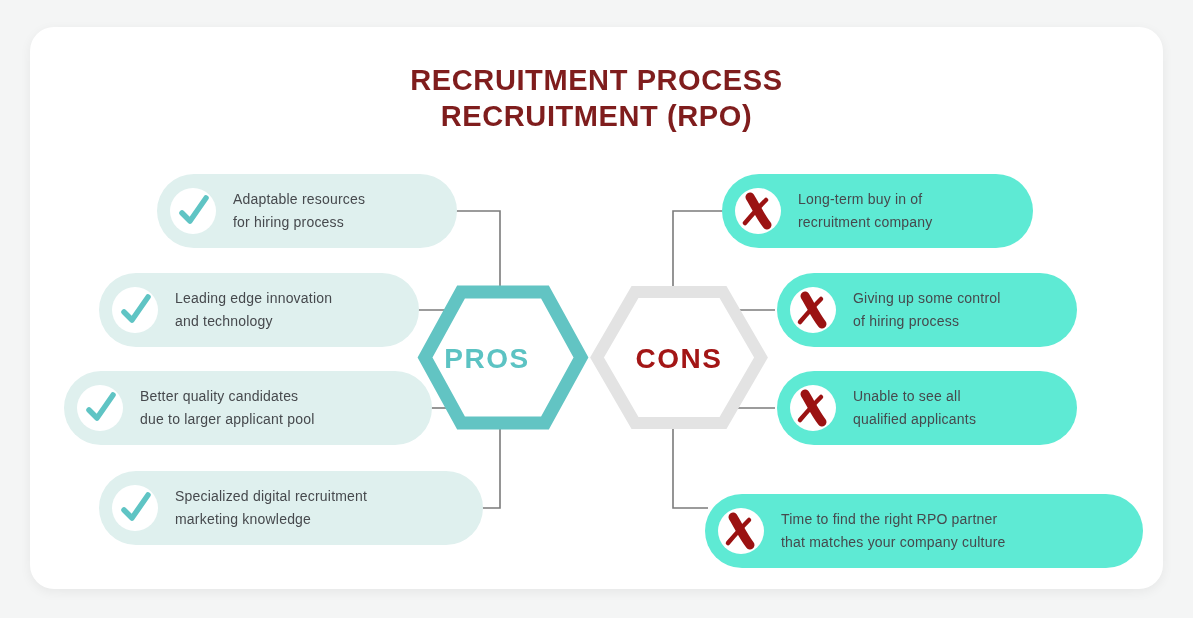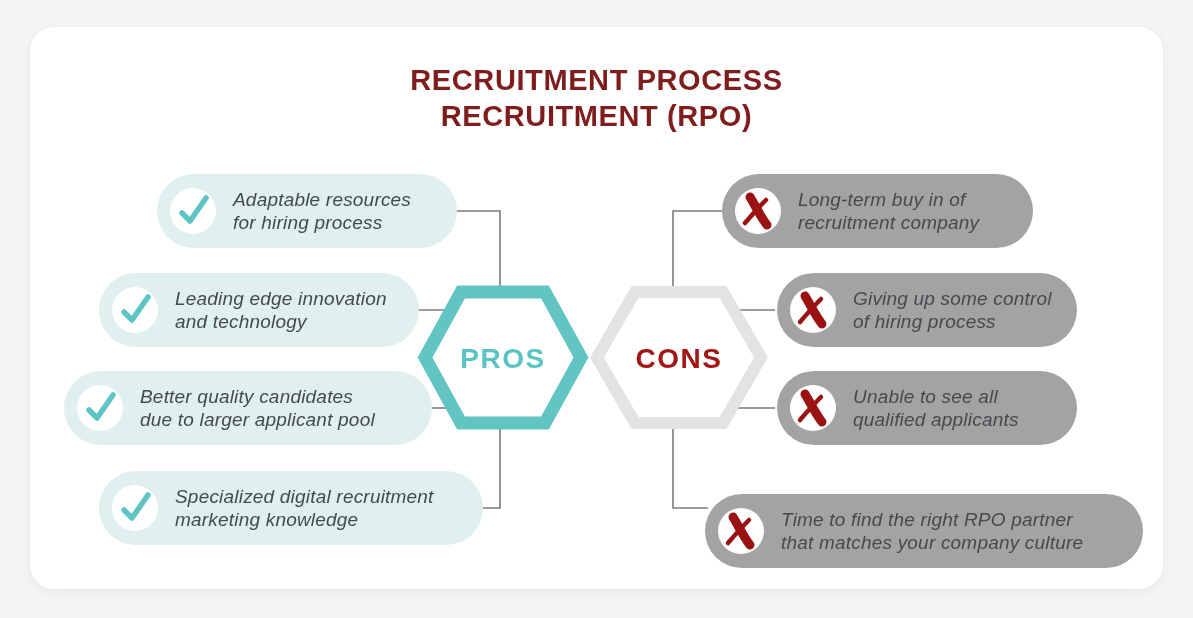--- a/index.html
+++ b/index.html
@@ -19,38 +19,37 @@
     position:absolute;left:30px;top:62px;width:1133px;
     text-align:center;color:#7f1d1d;
     font-size:29px;font-weight:700;letter-spacing:0.6px;line-height:36px;
   }
   .connectors{position:absolute;left:0;top:0;width:1193px;height:618px;z-index:1;}
   .pill{
     position:absolute;height:74px;border-radius:37px;
     display:flex;align-items:center;z-index:2;
   }
   .pill.pro{background:#dff0ee;}
-  .pill.con{background:#a3a3a3;}
+  .pill.con{background:#5eead4;}
   .icon-circle{
     flex:none;width:46px;height:46px;margin-left:13px;
     background:#ffffff;border-radius:50%;
     display:flex;align-items:center;justify-content:center;
   }
   .pill-text{
     margin-left:17px;margin-right:14px;
-    color:#46494d;font-size:19px;line-height:23px;letter-spacing:0.2px;
+    color:#46494d;font-size:14px;line-height:23px;letter-spacing:0.2px;
     white-space:pre-line;
-    font-style:italic;
   }
   .hexagon{position:absolute;z-index:3;}
   .hex-label{
     position:absolute;z-index:4;text-align:center;
     font-size:28px;font-weight:800;letter-spacing:1.5px;
   }
-  .hex-label.pros{left:417px;top:343px;width:172px;color:#5cc3c3;}
+  .hex-label.pros{left:401px;top:343px;width:172px;color:#5cc3c3;}
   .hex-label.cons{left:589px;top:343px;width:180px;color:#a31616;text-align:center;}
 </style>
 </head>
 <body>
 
 <div class="stage">
 
   <div class="card"></div>
 
   <div class="title">

